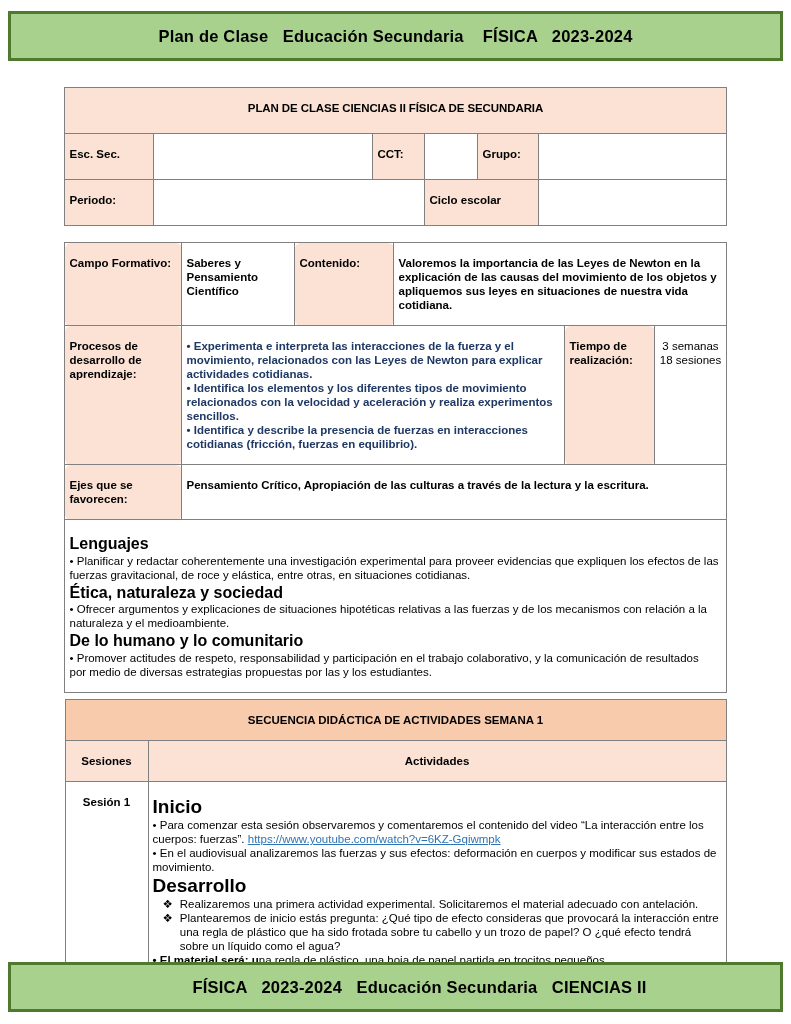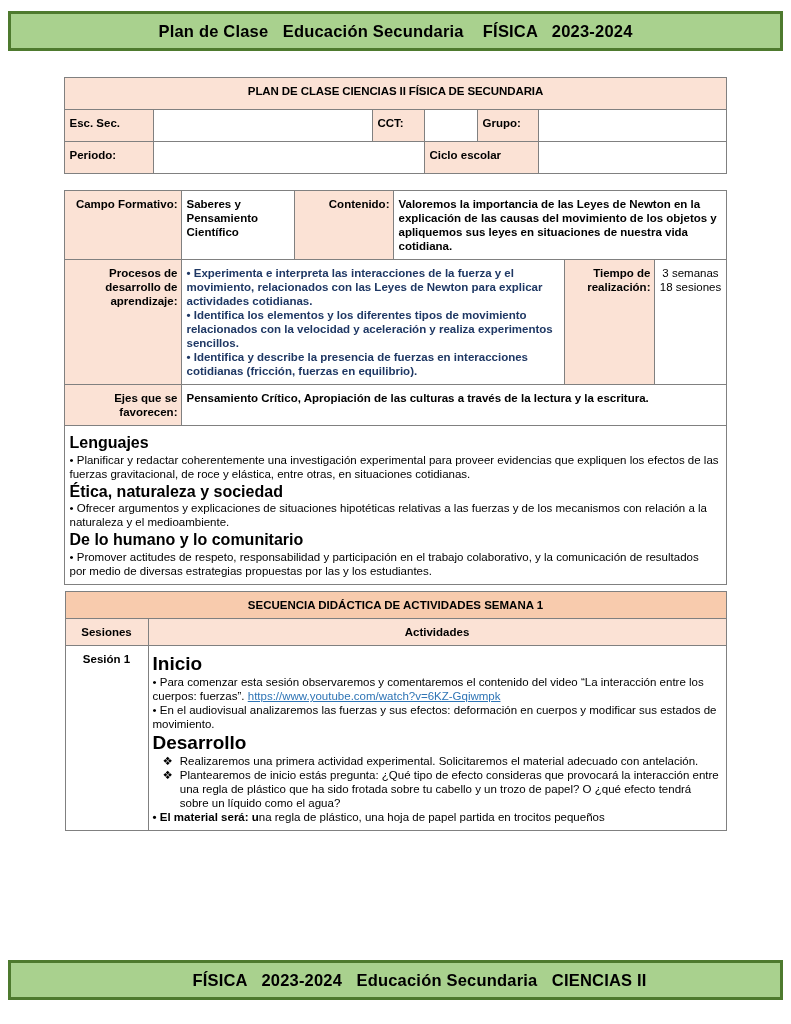--- a/index.html
+++ b/index.html
@@ -22,48 +22,48 @@
     margin: 0 8px;
     background: #a9d18e;
     border: 3px solid #4e7a2e;
     box-sizing: border-box;
     display: flex;
     align-items: center;
     justify-content: center;
   }
   #header-banner {
     margin-top: 11px;
-    height: 40px;
+    height: 50px;
   }
   #footer-banner {
     position: absolute;
     left: 0;
     right: 0;
-    bottom: 24px;
-    height: 40px;
+    bottom: 12px;
+    height: 50px;
     padding-left: 48px;
   }
   .banner-text {
     font-size: 16.5px;
     font-weight: bold;
     letter-spacing: 0.2px;
     white-space: pre;
   }
 
   
   .doc-table {
     border-collapse: collapse;
     table-layout: fixed;
     width: 661px;
     margin: 0 auto;
   }
   .doc-table td {
     border: 1px solid #808080;
     vertical-align: top;
-    padding: 6px 4px;
+    padding: 13px 4px;
     font-size: 11.5px;
     line-height: 1.22;
   }
   .peach     { background: #fbe2d5; }
   .peach-dk  { background: #f8cbad; }
   .white     { background: #ffffff; }
 
   .b        { font-weight: bold; }
 
   
@@ -81,23 +81,24 @@
     font-weight: bold;
     padding-left: 5px;
     white-space: nowrap;
   }
 
   
   #plan-table { margin-top: 16px; }
   .sidelabel {
     font-size: 13px;
     font-weight: bold;
-    text-align: right;
+    text-align: left;
     vertical-align: middle;
     line-height: 1.28;
+    border-radius: 6px;
   }
   .bigtext {
     font-size: 13px;
     font-weight: bold;
     vertical-align: middle;
     line-height: 1.25;
     padding: 3px 5px;
   }
   .blue-list {
     color: #1f3864;

